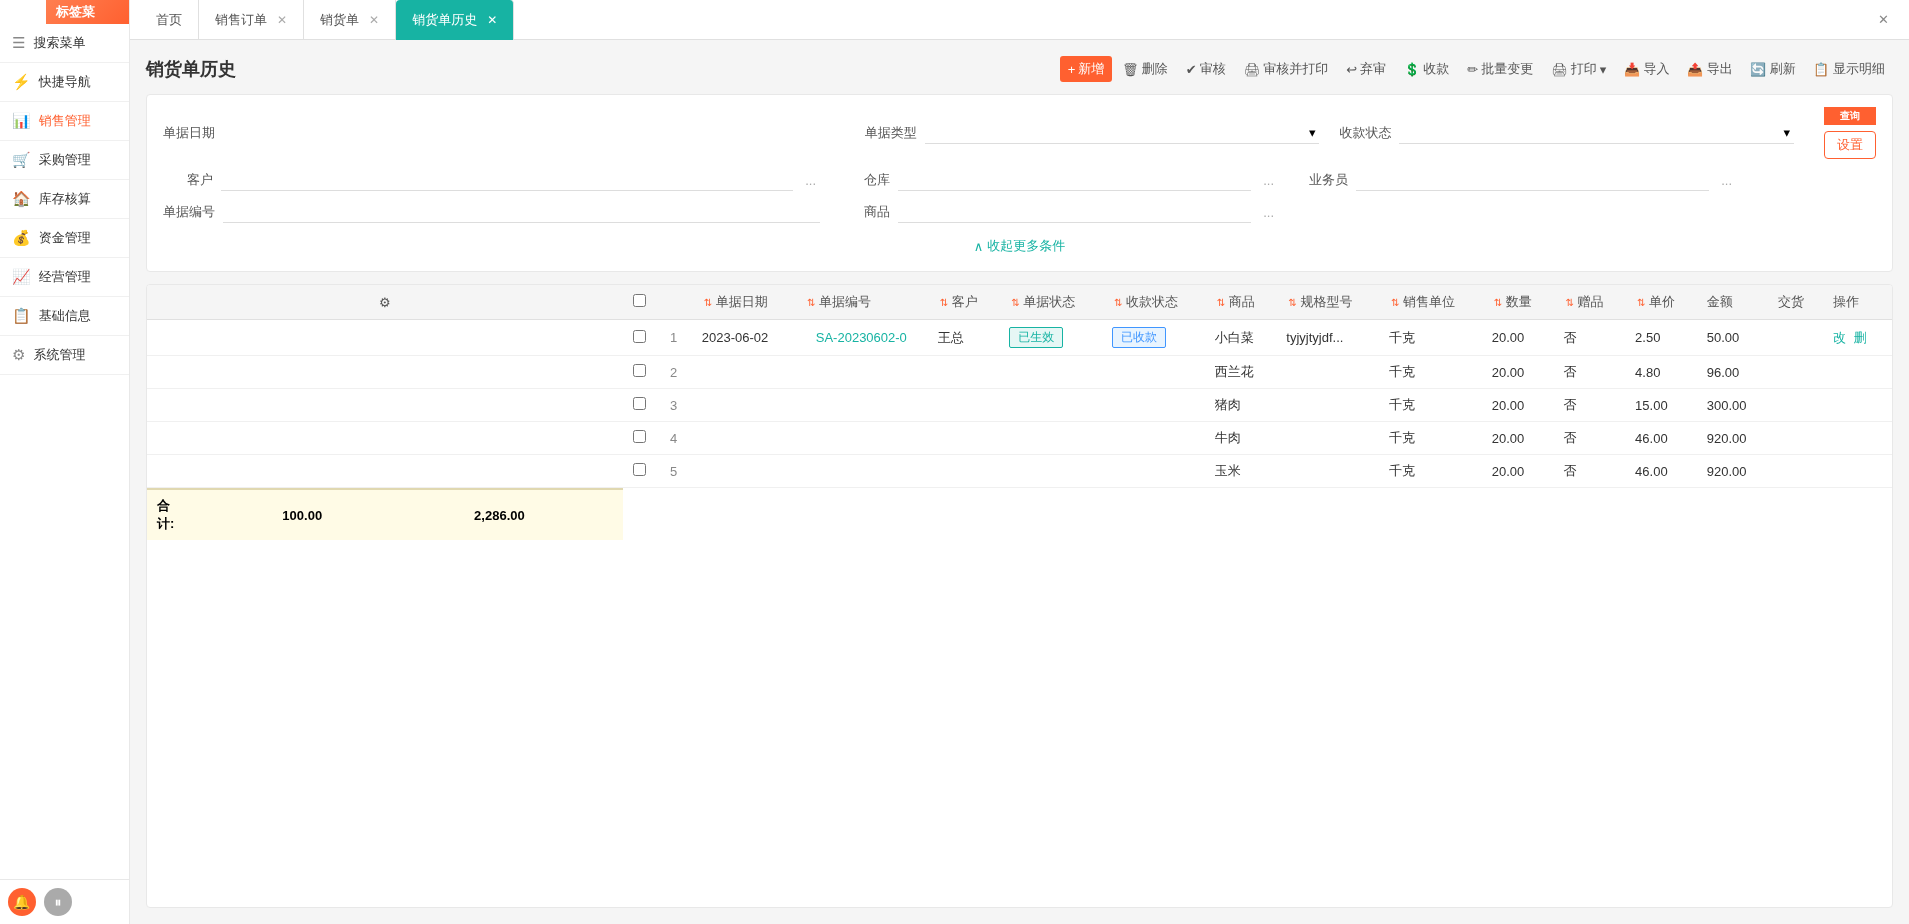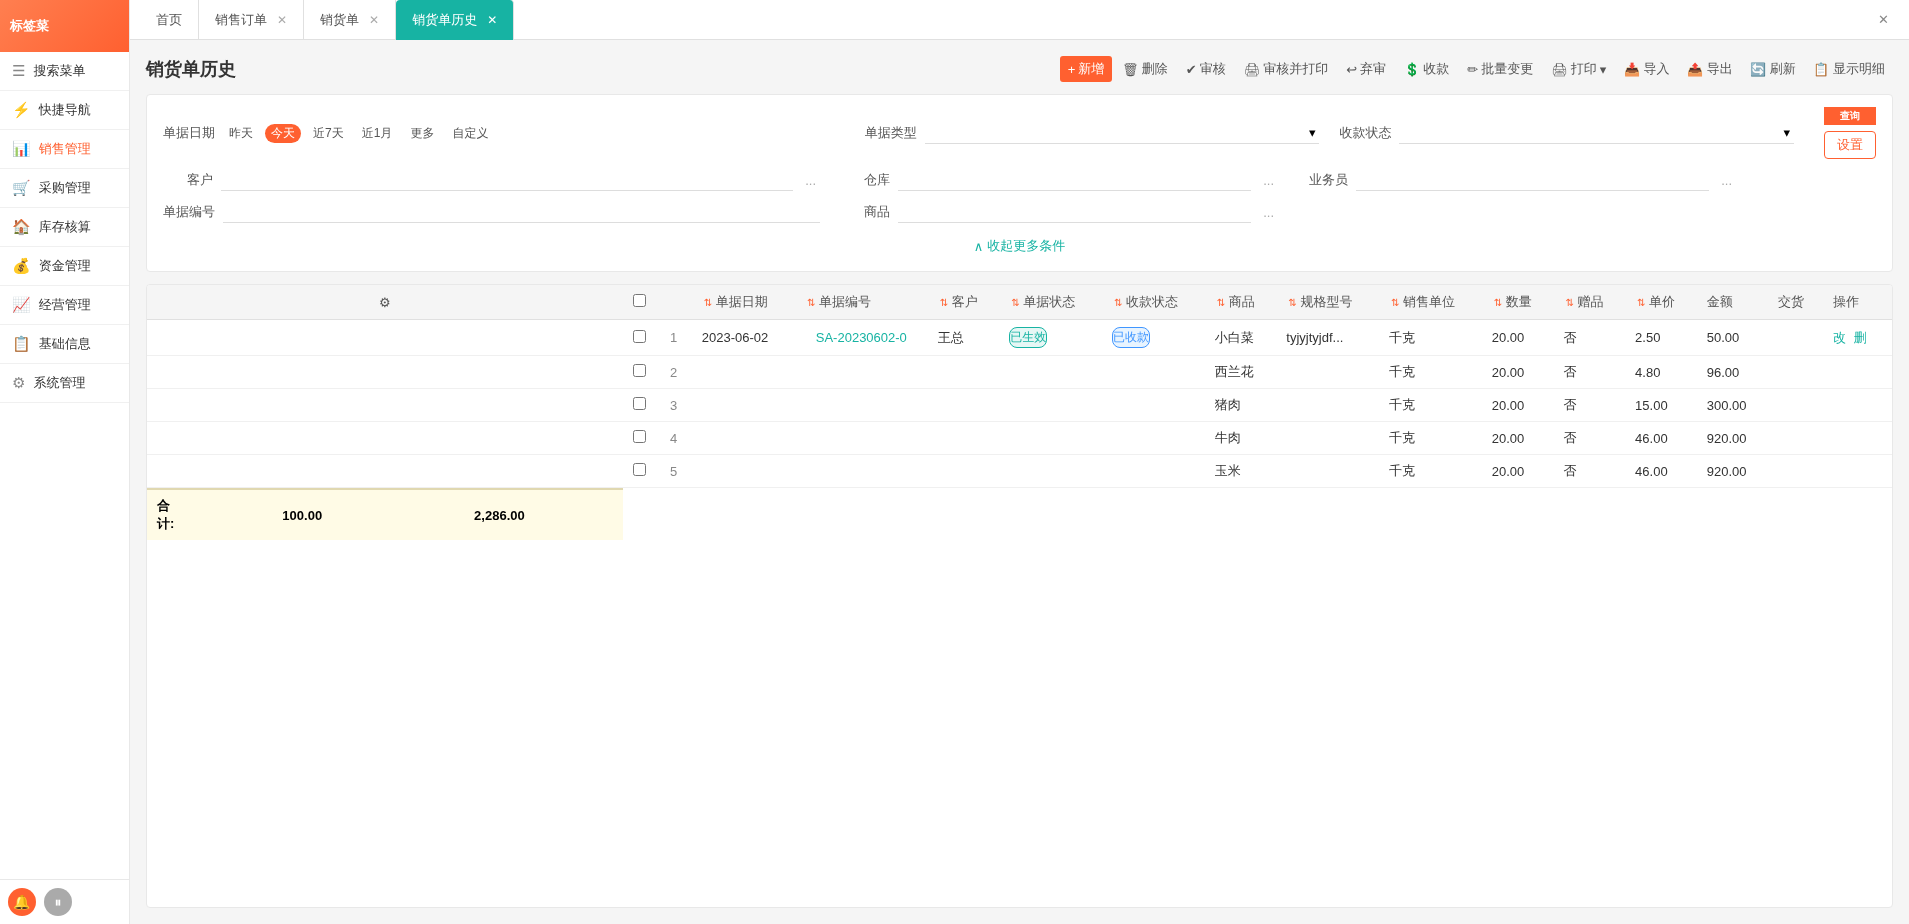--- a/index.html
+++ b/index.html
@@ -13,23 +13,24 @@
       display: flex;
       flex-direction: column;
       flex-shrink: 0;
     }
     .sidebar-header {
       background: linear-gradient(135deg, #ff7f50, #ff6030);
       color: #fff;
       padding: 8px 10px;
       font-size: 14px;
       font-weight: bold;
-      height: 52px;
-      display: flex;
-      align-items: center;
+      height: 24px;
+      display: flex;
+      align-items: center;
+      margin-left: 46px;
     }
     .sidebar-item {
       display: flex;
       align-items: center;
       padding: 10px 12px;
       cursor: pointer;
       color: #333;
       border-bottom: 1px solid #f0f0f0;
       gap: 8px;
     }
@@ -224,22 +225,22 @@
     tbody tr {
       border-bottom: 1px solid #f0f0f0;
     }
     tbody td {
       padding: 7px 10px;
       color: #333;
       white-space: nowrap;
     }
     .badge {
       display: inline-block;
-      padding: 1px 0;
-      border-radius: 8px;
+      padding: 1px 8px;
+      border-radius: 2px;
       font-size: 12px;
     }
     .badge-green { background: #e6f7f5; color: #17b3a3; border: 1px solid #17b3a3; }
     .badge-blue { background: #e8f4ff; color: #4096ff; border: 1px solid #4096ff; }
     .action-link { color: #17b3a3; cursor: pointer; margin-right: 4px; font-size: 13px; }
 
     
     .summary-row {
       background: #fffbe6;
       border-top: 2px solid #e0d8b0;
@@ -449,28 +450,20 @@
         </button>
       </div>
     </div>
 
     <div class="filter-panel">
 
       <div class="filter-row">
         <div class="filter-field" style="flex:1.5;">
           <span class="filter-label">单据日期</span>
           <div style="display:flex;flex-direction:column;gap:3px;flex:1;">
-            <div class="date-filter">
-              <span class="date-tag">昨天</span>
-              <span class="date-tag active">今天</span>
-              <span class="date-tag">近7天</span>
-              <span class="date-tag">近1月</span>
-              <span class="date-tag">更多</span>
-              <span class="date-tag">自定义</span>
-            </div>
           </div>
         </div>
         <div class="filter-field" style="flex:1;">
           <span class="filter-label">单据类型</span>
           <div class="filter-select">
             <span></span>
             <span>▾</span>
           </div>
         </div>
         <div class="filter-field" style="flex:1;">

